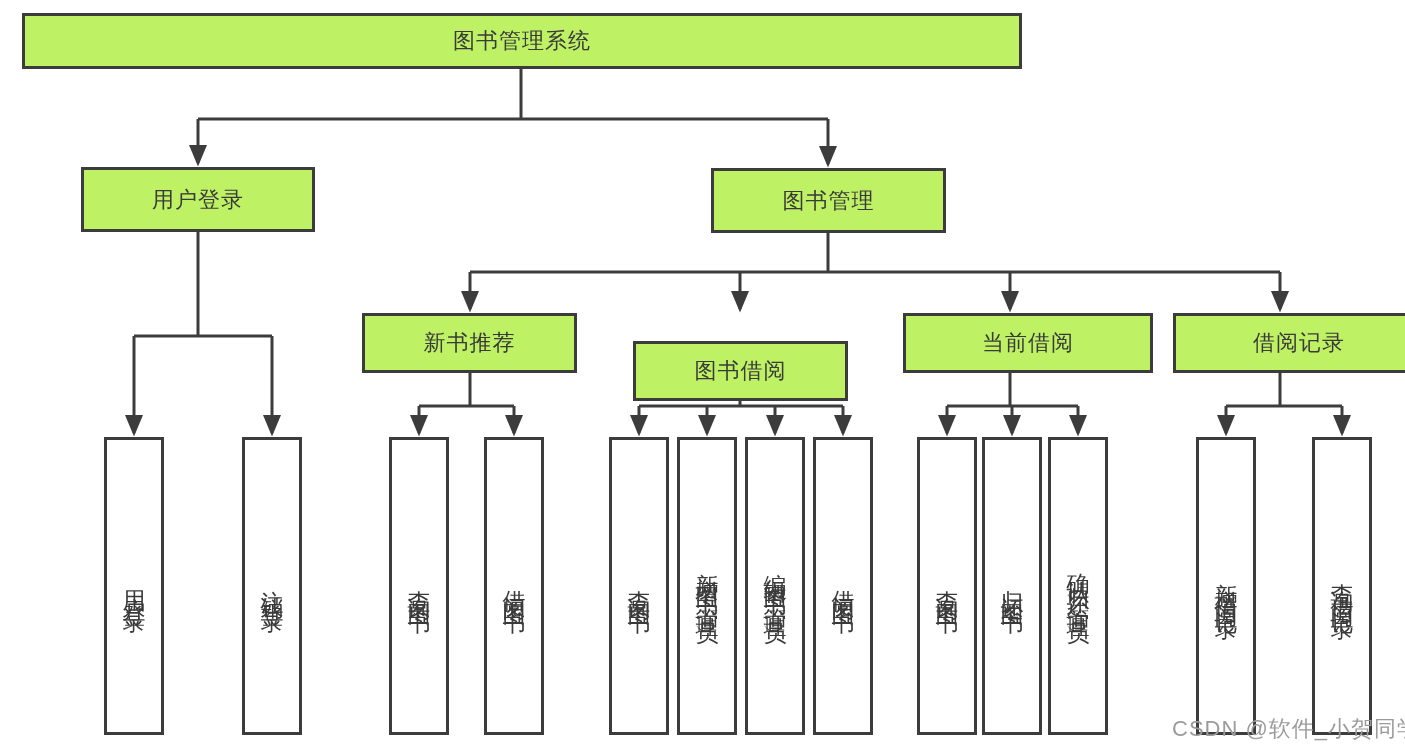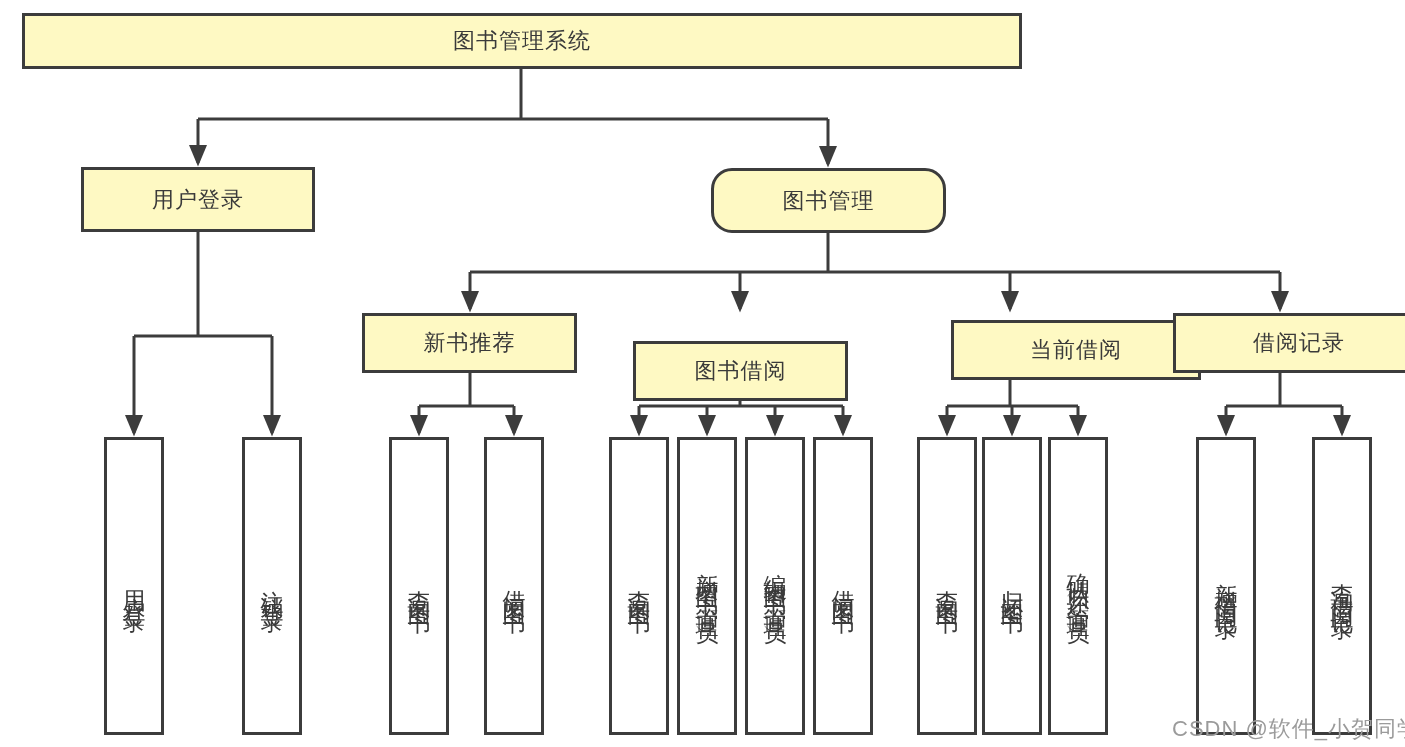--- a/index.html
+++ b/index.html
@@ -14,21 +14,21 @@
   .lines {
     position: absolute;
     left: 0; top: 0;
     width: 1405px; height: 747px;
     pointer-events: none;
   }
   .node {
     position: absolute;
     box-sizing: border-box;
     border: 3px solid #3c3c3c;
-    background: #fef9c3;
+    background: #bef264;
     display: flex;
     align-items: center;
     justify-content: center;
     color: #3a3a3a;
     font-size: 22px;
     letter-spacing: 1px;
     white-space: nowrap;
   }
   .vnode {
     position: absolute;
@@ -95,25 +95,25 @@
       <path d="M1012,406 V433" marker-end="url(#arr)"></path>
       <path d="M1078,406 V433" marker-end="url(#arr)"></path>
       <path d="M1226,406 V433" marker-end="url(#arr)"></path>
       <path d="M1342,406 V433" marker-end="url(#arr)"></path>
     </g>
   </svg>
 
   <div class="node" style="left:22px; top:13px; width:1000px; height:56px;">图书管理系统</div>
 
   <div class="node" style="left:81px; top:167px; width:234px; height:65px;">用户登录</div>
-  <div class="node" style="left:711px; top:168px; width:235px; height:65px;border-radius:21px;">图书管理</div>
+  <div class="node" style="left:711px; top:168px; width:235px; height:65px;">图书管理</div>
 
   <div class="node" style="left:362px; top:313px; width:215px; height:60px;">新书推荐</div>
   <div class="node" style="left:633px; top:313px; width:215px; height:60px;margin-top:28px;">图书借阅</div>
-  <div class="node" style="left:903px; top:320px; width:250px; height:60px;margin-left:48px;">当前借阅</div>
+  <div class="node" style="left:903px; top:313px; width:250px; height:60px;">当前借阅</div>
   <div class="node" style="left:1173px; top:313px; width:252px; height:60px;">借阅记录</div>
 
   <div class="vnode" style="left:104px; top:437px; width:60px; height:298px;">用户登录</div>
   <div class="vnode" style="left:242px; top:437px; width:60px; height:298px;">注销登录</div>
 
   <div class="vnode" style="left:389px; top:437px; width:60px; height:298px;">查询图书</div>
   <div class="vnode" style="left:484px; top:437px; width:60px; height:298px;">借阅图书</div>
 
   <div class="vnode" style="left:609px; top:437px; width:60px; height:298px;">查询图书</div>
   <div class="vnode" style="left:677px; top:437px; width:60px; height:298px;">新增图书（管理员）</div>

